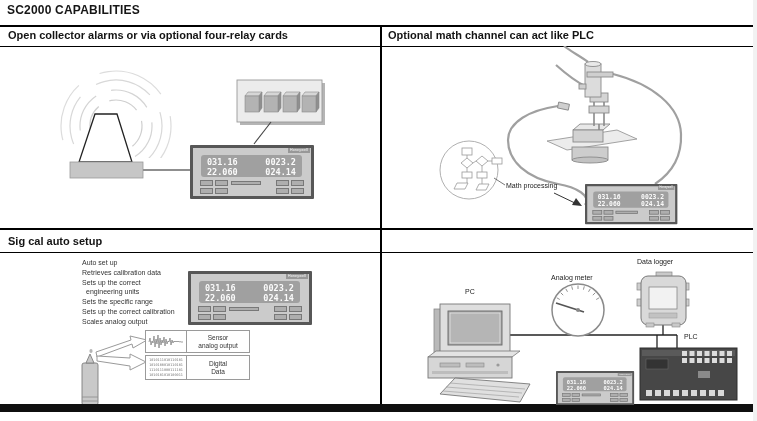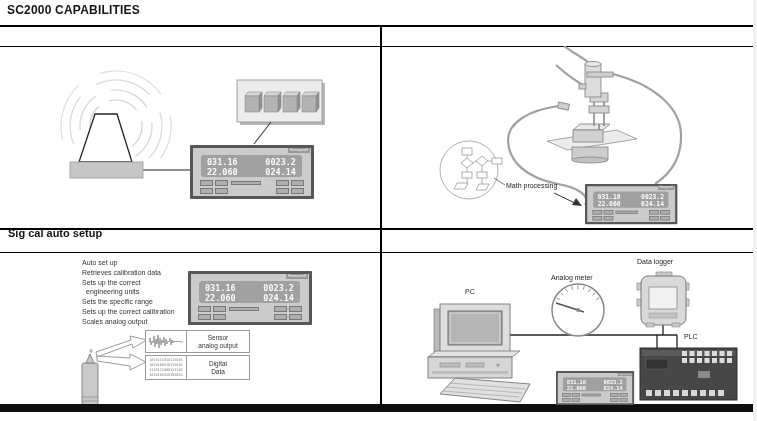--- a/index.html
+++ b/index.html
@@ -38,21 +38,23 @@
 
   <div class="abs title">SC2000 CAPABILITIES</div>
 
   <div class="abs hline" style="top:25px"></div>
   <div class="abs hline" style="top:45.5px"></div>
   <div class="abs hline" style="top:228px"></div>
   <div class="abs hline" style="top:251.5px"></div>
   <div class="abs vline"></div>
   <div class="abs botbar"></div>
 
-  <div class="abs qhead" style="left:8px;top:227px">Sig cal auto setup</div>
+  <div class="abs qhead" style="left:8px;top:28.5px">Open collector alarms or via optional four-relay cards</div>
+  <div class="abs qhead" style="left:388px;top:28.5px">Optional math channel can act like PLC</div>
+  <div class="abs qhead" style="left:8px;top:235px">Sig cal auto setup</div>
 
   <svg class="abs" style="left:0;top:46px" width="380" height="182" viewBox="0 0 380 182">
     <defs>
         <clipPath id="arcclip">
           <rect x="50" y="14" width="135" height="98"></rect>
         </clipPath>
       </defs>
     <g clip-path="url(#arcclip)">
       <circle cx="116" cy="80" r="26" fill="none" stroke="#cfcfcf" stroke-width="1.2" stroke-dasharray="28 12" transform="rotate(-100 116 80)"></circle>
       <circle cx="116" cy="80" r="36" fill="none" stroke="#d4d4d4" stroke-width="1.2" stroke-dasharray="40 16" transform="rotate(-95 116 80)"></circle>

